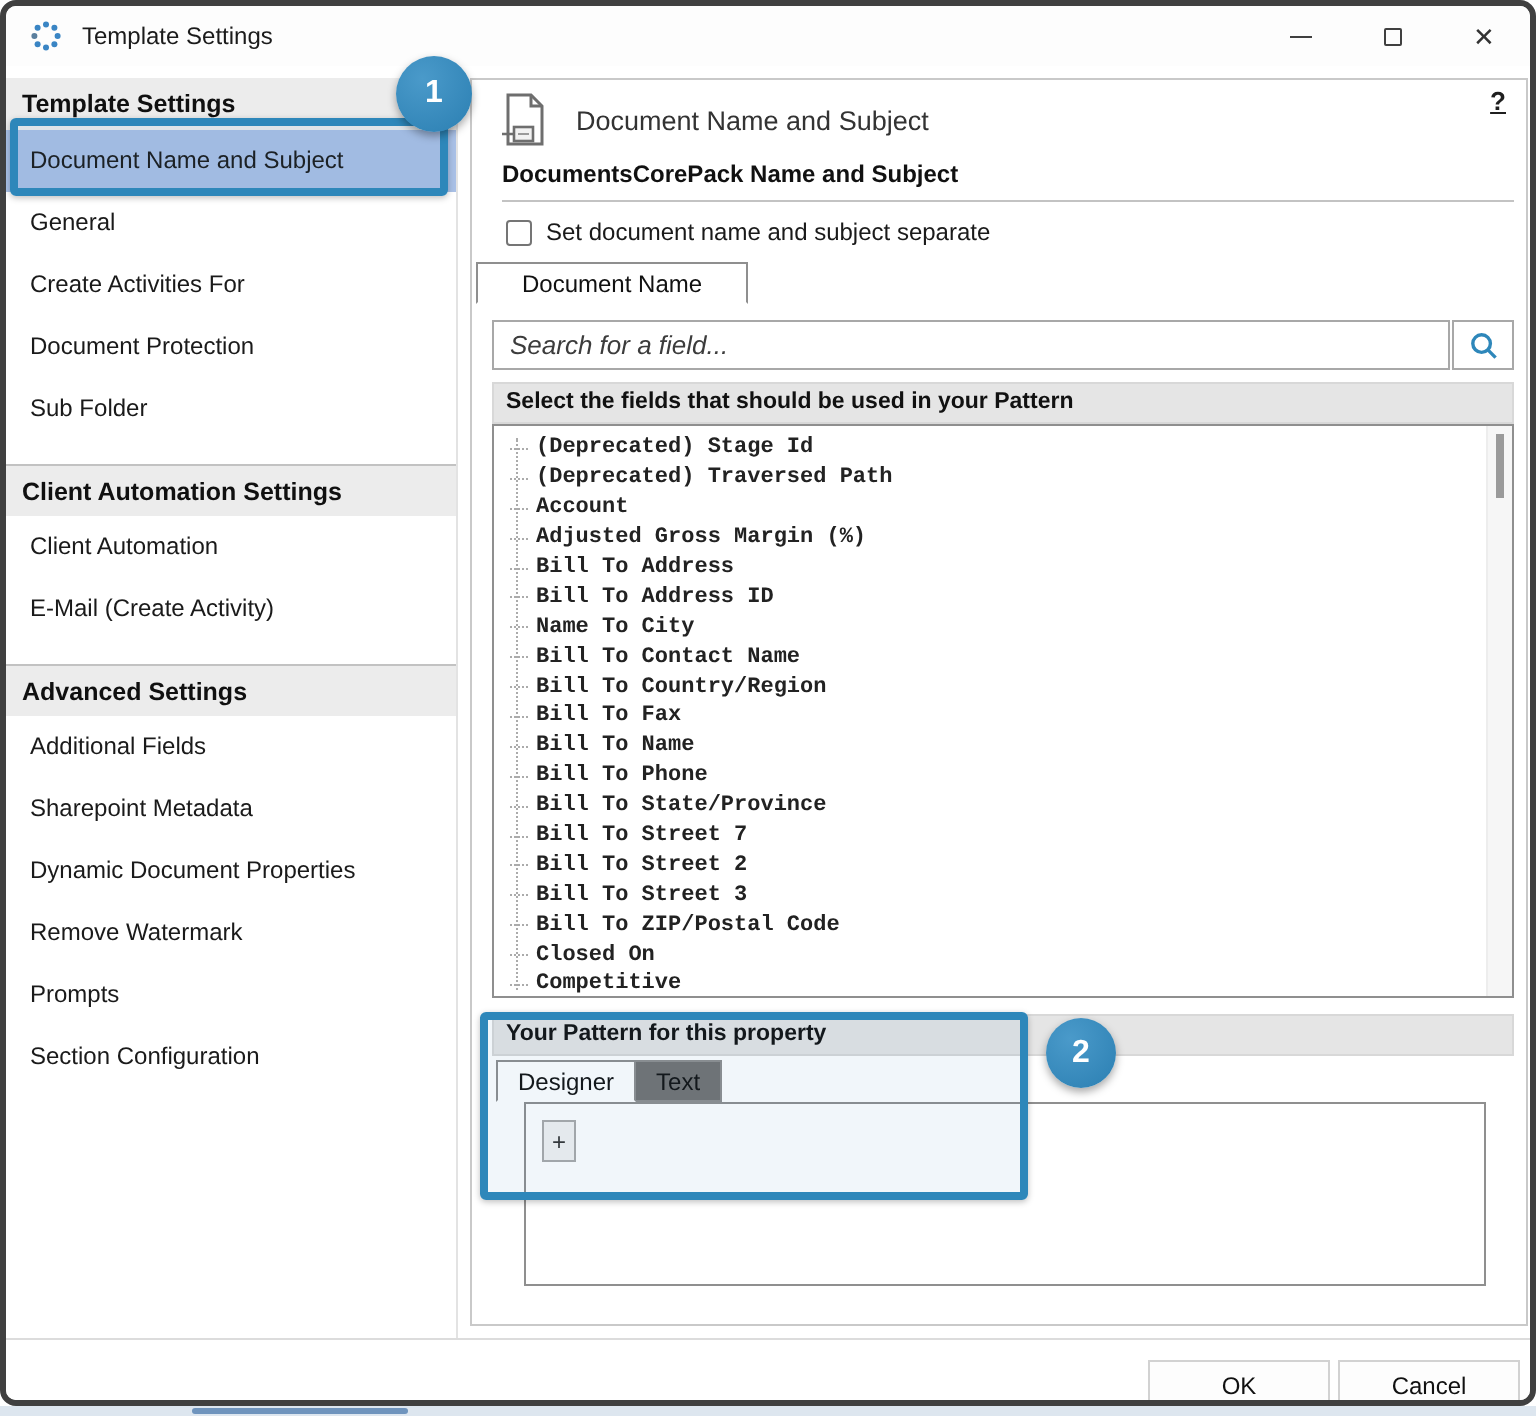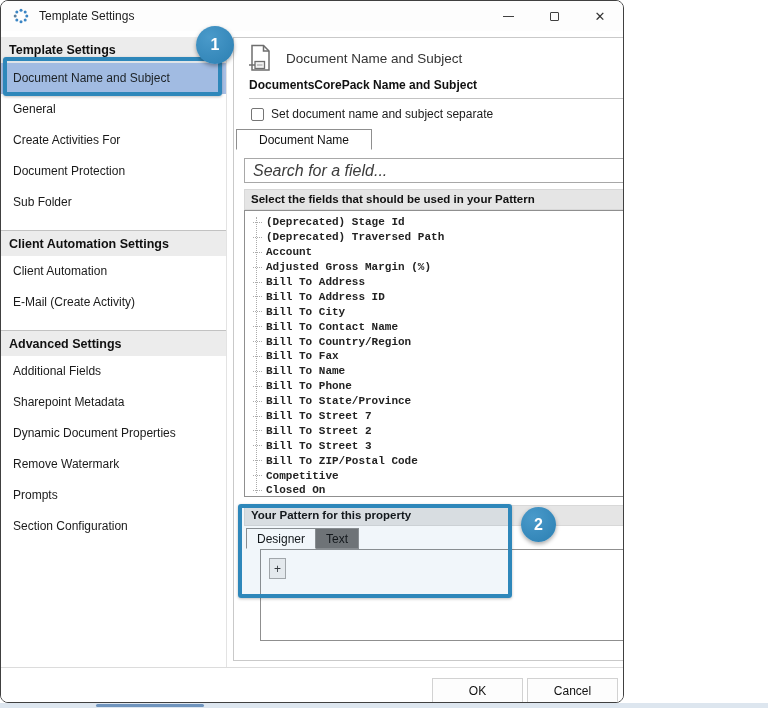--- a/index.html
+++ b/index.html
@@ -1,22 +1,22 @@
 <!DOCTYPE html>
 <html style="--accent: #2e87ba;"><head>
 <meta charset="utf-8">
 <style>
   :root { --accent:#2e87ba; }
   * { margin:0; padding:0; box-sizing:border-box; }
   html,body { width:768px; height:708px; background:#eef1f4; font-family:"Liberation Sans", sans-serif; }
   .stage { position:relative; width:768px; height:708px; overflow:hidden; background:#fff; }
 
   
-  .dialog { position:absolute; left:0; top:0; width:624px; height:703px; background:#fff;
-            border:1px solid #404040; border-radius:8px; overflow:hidden; }
+  .dialog { position:absolute; left:0; top:0; width:768px; height:703px; background:#fff;
+            border:3px solid #404040; border-radius:8px; overflow:hidden; }
 
   
   .titlebar { height:30px; display:flex; align-items:center; padding-left:12px; background:#fdfdfd; }
   .titlebar .title { margin-left:10px; font-size:12px; color:#1b1b1b; }
   .win-controls { margin-left:auto; display:flex; height:100%; }
   .win-btn { width:46px; height:100%; display:flex; align-items:center; justify-content:center; cursor:default; }
   .glyph-min { width:11px; height:1px; background:#404040; display:block; }
   .glyph-max { width:9px; height:9px; border:1px solid #404040; border-radius:1px; display:block; }
   .glyph-close { font-size:13px; color:#333; line-height:1; }
 
@@ -39,21 +39,21 @@
   .main-title { margin-left:14px; font-size:13.5px; color:#333; }
   .help { position:absolute; right:10px; top:3px; font-weight:bold; text-decoration:underline;
           font-size:13px; color:#1f1f1f; cursor:default; }
   .section-title { margin:6px 6px 0 15px; font-weight:bold; font-size:12px; color:#111;
                    padding-bottom:6px; border-bottom:1px solid #c3c3c3; }
   .checkbox-row { margin:8px 6px 0 17px; height:14px; display:flex; align-items:center; font-size:12px; color:#1a1a1a; }
   .checkbox { width:13px; height:13px; border:1px solid #757575; border-radius:2px; background:#fff; margin-right:7px; flex:none; }
   .doc-tab { display:inline-block; margin:8px 0 0 2px; padding:0 22px; height:21px; line-height:20px;
              border:1px solid #8f8f8f; border-bottom:1px solid #fff; background:#fff; font-size:12px; color:#111; }
   .search-row { display:flex; margin:8px 6px 0 10px; height:25px; }
-  .search-input { flex:1; border:1px solid #a8a8a8; padding:0 8px; font-size:16px; color:#333;
+  .search-input { flex:1; border:1px solid #a8a8a8; padding:0 8px; font-size:13px; color:#333;
                   font-family:inherit; outline:none; }
   .search-input::placeholder { font-style:italic; color:#3c3c3c; opacity:1; }
   .search-btn { width:31px; height:25px; margin-left:1px; border:1px solid #a8a8a8; background:#fff;
                 display:flex; align-items:center; justify-content:center; cursor:default; }
   .band { margin:6px 6px 0 10px; background:#e5e5e5; border:1px solid #d8d8d8; height:21px;
           line-height:19px; font-weight:bold; font-size:11.5px; padding-left:6px; color:#111; }
   .fields-list { margin:0 6px 0 10px; border:1px solid #8f8f8f; height:287px; position:relative;
                  background:#fff; overflow:hidden; padding:4px 14px 0 6px; }
   .tree-line { position:absolute; left:11px; top:6px; height:276px; border-left:1px dotted #ababab; }
   .field-row { height:14.9px; display:flex; align-items:center; font-size:11px; font-weight:bold;
@@ -204,21 +204,21 @@
             <div class="field-row">
               <span class="twig"></span>
               <span>Bill To Address</span>
             </div>
             <div class="field-row">
               <span class="twig"></span>
               <span>Bill To Address ID</span>
             </div>
             <div class="field-row">
               <span class="twig"></span>
-              <span>Bill To City</span>
+              <span>Name To City</span>
             </div>
             <div class="field-row">
               <span class="twig"></span>
               <span>Bill To Contact Name</span>
             </div>
             <div class="field-row">
               <span class="twig"></span>
               <span>Bill To Country/Region</span>
             </div>
             <div class="field-row">
@@ -248,25 +248,25 @@
             <div class="field-row">
               <span class="twig"></span>
               <span>Bill To Street 3</span>
             </div>
             <div class="field-row">
               <span class="twig"></span>
               <span>Bill To ZIP/Postal Code</span>
             </div>
             <div class="field-row">
               <span class="twig"></span>
+              <span>Closed On</span>
+            </div>
+            <div class="field-row">
+              <span class="twig"></span>
               <span>Competitive</span>
-            </div>
-            <div class="field-row">
-              <span class="twig"></span>
-              <span>Closed On</span>
             </div>
           </div>
 
         <div class="band pattern-band">Your Pattern for this property</div>
 
         <div class="pattern-tabs">
           <div class="ptab active">Designer</div>
           <div class="ptab inactive">Text</div>
         </div>
 

